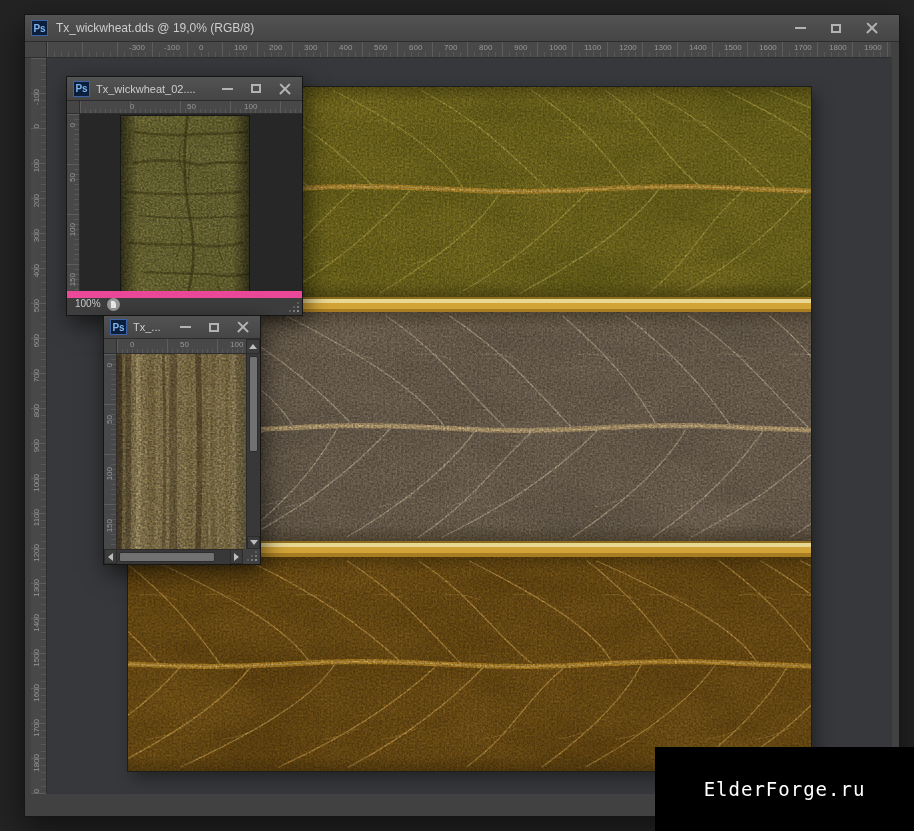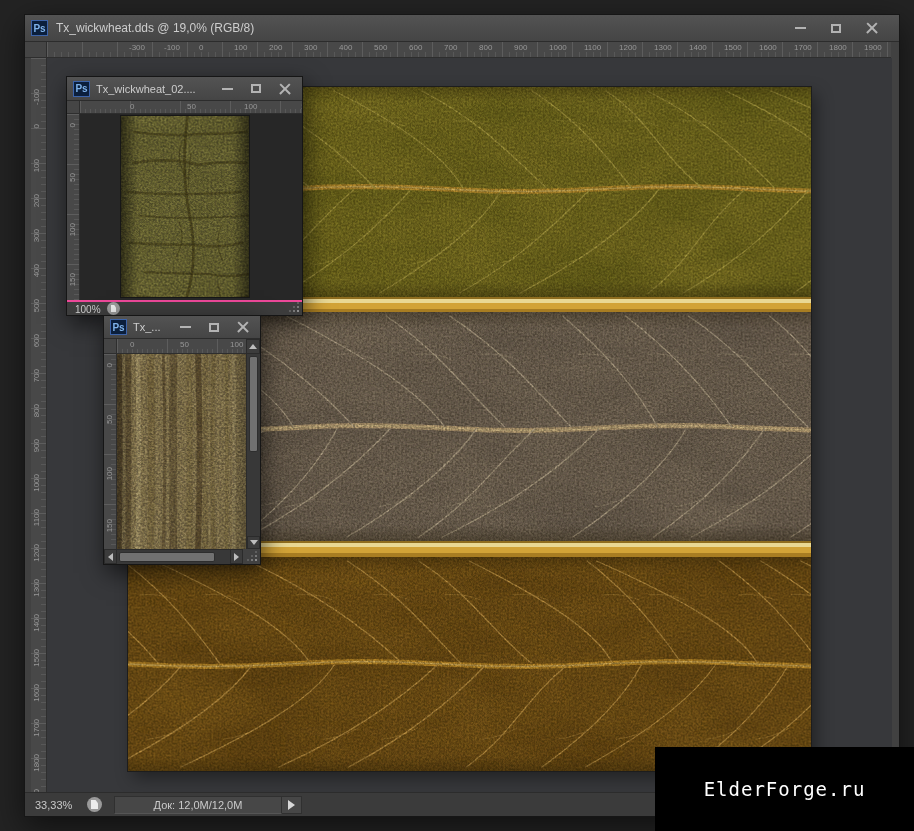--- a/index.html
+++ b/index.html
@@ -79,22 +79,22 @@
   
   .floatwin { position:absolute; background:#414141; border:1px solid #161616;
     box-shadow:3px 8px 22px rgba(0,0,0,.6); display:flex; flex-direction:column; }
   .floatwin .titlebar { position:relative; flex:0 0 auto; }
   .floatwin .win-title { font-size:11px; margin-left:6px; }
   .floatwin .wbtn { width:22px; height:14px; }
   .floatwin .win-controls { gap:7px; margin-right:6px; }
   .frow { display:flex; flex:0 0 auto; }
   .fcontent { display:flex; flex:1; min-height:0; }
   .pasteboard1 { position:relative; flex:1; background:#272727; overflow:hidden; }
-  .bottombar { flex:0 0 auto; height:15px; background:#3d3d3d; border-top:2px solid #ec4899;
-    display:flex; align-items:flex-end; position:relative; }
+  .bottombar { flex:0 0 auto; height:24px; background:#3d3d3d; border-top:7px solid #ec4899;
+    display:flex; align-items:flex-start; position:relative; }
   .bottombar .zoom-field { width:40px; padding-left:8px; font-size:10px; }
   .bottombar .doc-icon { width:13px; height:13px; }
   .grip { position:relative; }
   .grip i { position:absolute; right:3px; bottom:3px; width:2px; height:2px; background:#8d8d8d;
     box-shadow:-4px 0 #777,-8px 0 #5e5e5e,0 -4px #777,-4px -4px #5e5e5e,0 -8px #5e5e5e; }
 
   
   .sb-cell { background:#3c3c3c; border:1px solid #2b2b2b; display:flex; align-items:center; justify-content:center; }
   .tri-up { width:0;height:0;border-left:4px solid transparent;border-right:4px solid transparent;border-bottom:5px solid #bdbdbd; }
   .tri-dn { width:0;height:0;border-left:4px solid transparent;border-right:4px solid transparent;border-top:5px solid #bdbdbd; }
@@ -386,28 +386,20 @@
               <path d="M758.6882630315502 42.8 q-18 -7 -36 -5" stroke="#c59a4a" stroke-width="0.8" fill="none" opacity="0.5" stroke-linecap="round"></path>
               <path d="M860.3962105624144 108 C824.9245627572018 143.38,780.3733678412209 177.62,714.9001328875172 210" stroke="#c59a4a" stroke-width="1.3" fill="none" opacity="0.85" stroke-linecap="round"></path>
               <path d="M787.6481717249658 171.2 q-16 9 -34 11" stroke="#c59a4a" stroke-width="0.8" fill="none" opacity="0.5" stroke-linecap="round"></path>
             </g>
           <rect class="grain" width="683" height="214" filter="url(#f-grain)" opacity="0.4" fill="#1f1403"></rect>
         </svg>
       </div>
     </div>
   </div>
 
-  <div class="statusbar">
-    <div class="zoom-field">33,33%</div>
-    <span class="doc-icon"></span>
-    <div class="status-doc">Док: 12,0M/12,0M</div>
-    <div class="status-arrow">
-      <span class="tri-r"></span>
-    </div>
-  </div>
 </div>
 
 <div class="floatwin z5" style="left:66px;top:76px;width:237px;height:240px">
   <div class="titlebar" style="height:24px">
     <div class="ps-badge">Ps</div>
     <div class="win-title" style="max-width:108px">Tx_wickwheat_02....</div>
     <div class="win-controls">
       <div class="wbtn">
           <span class="glyph-min"></span>
         </div>

